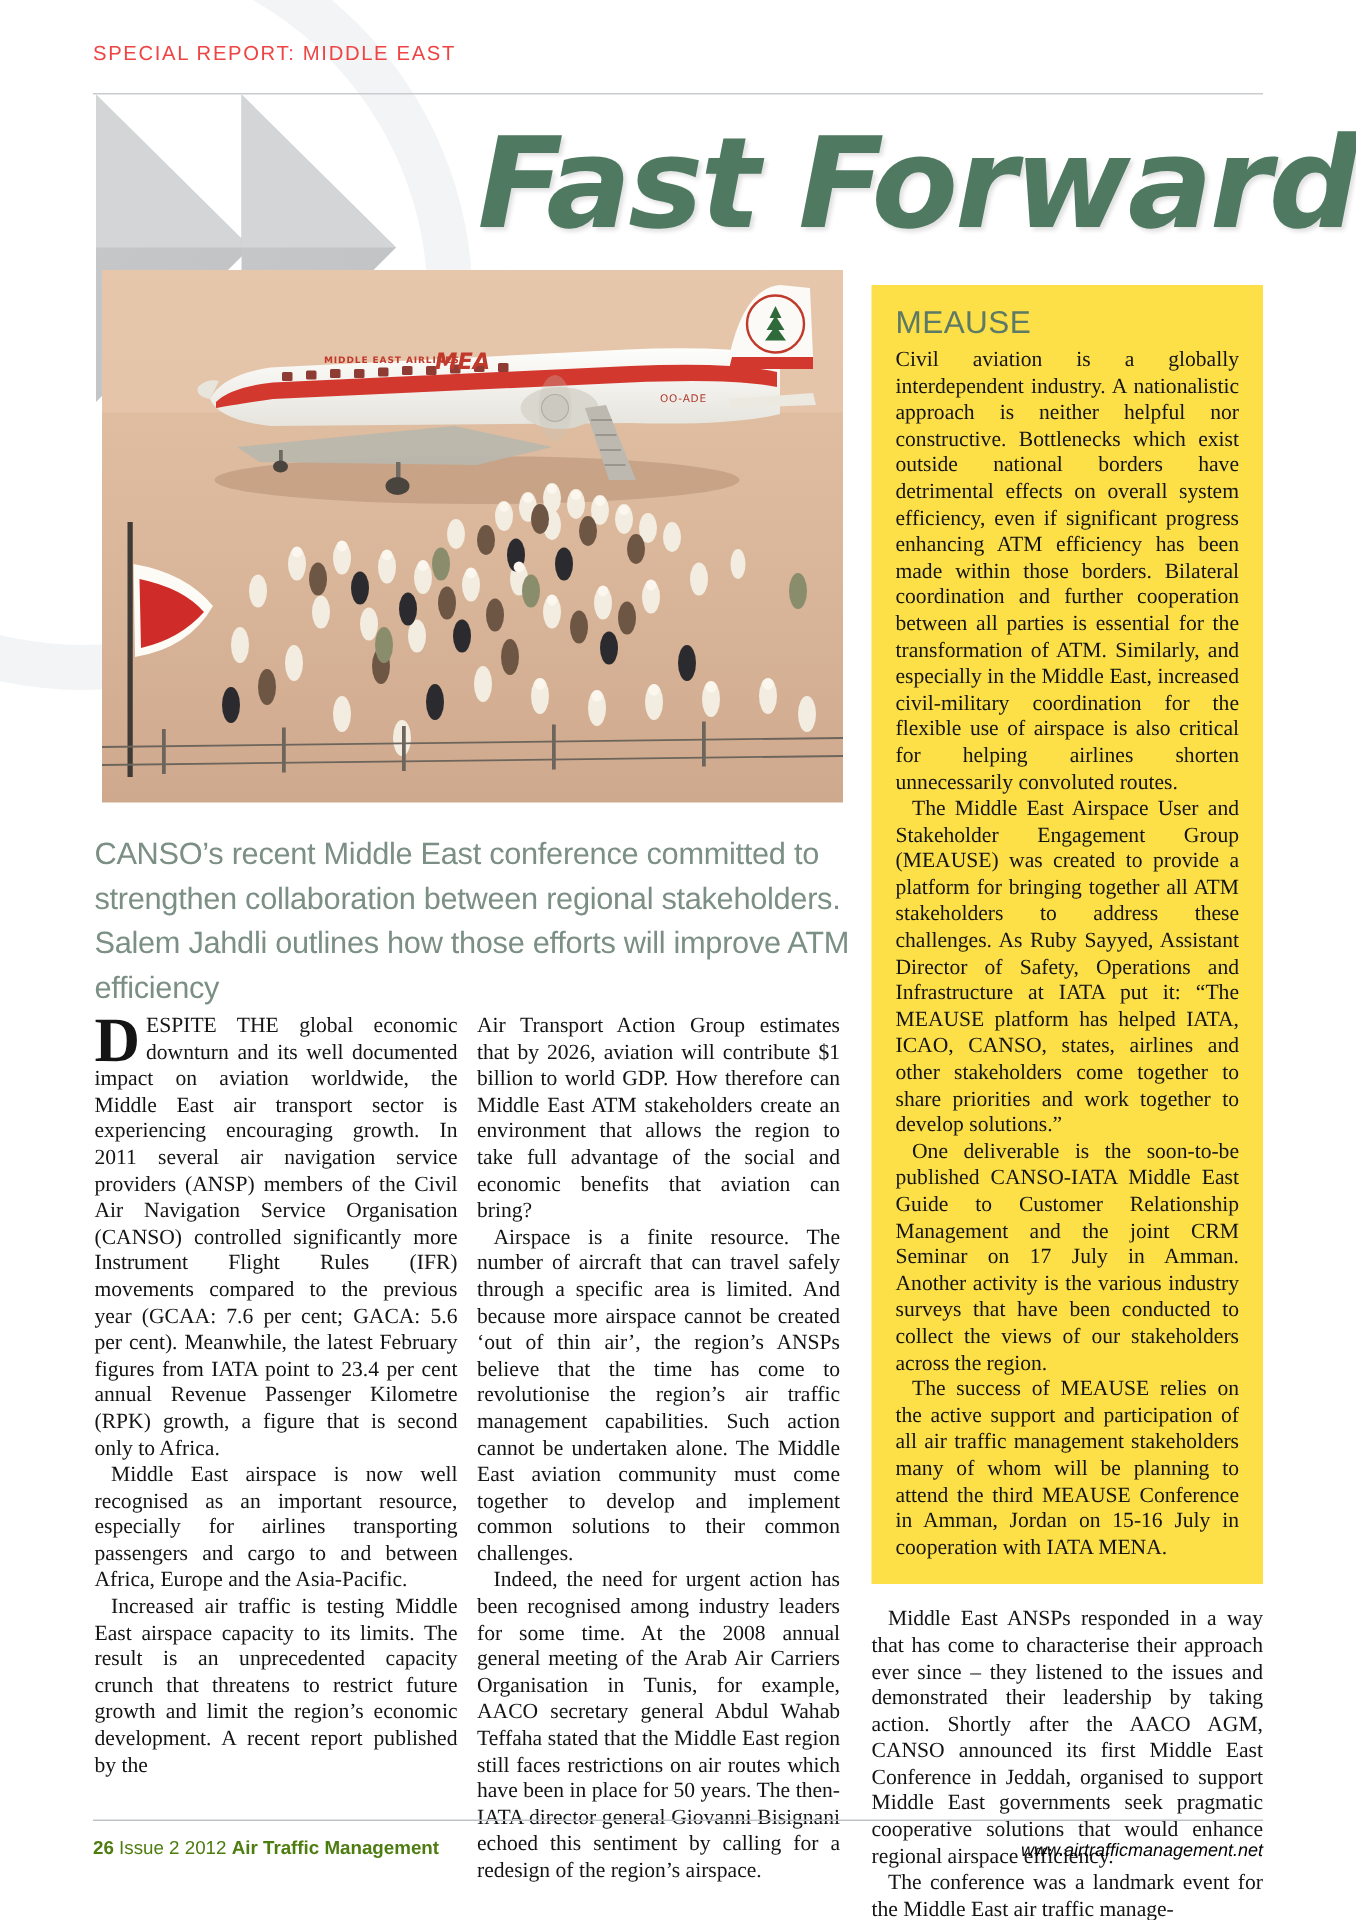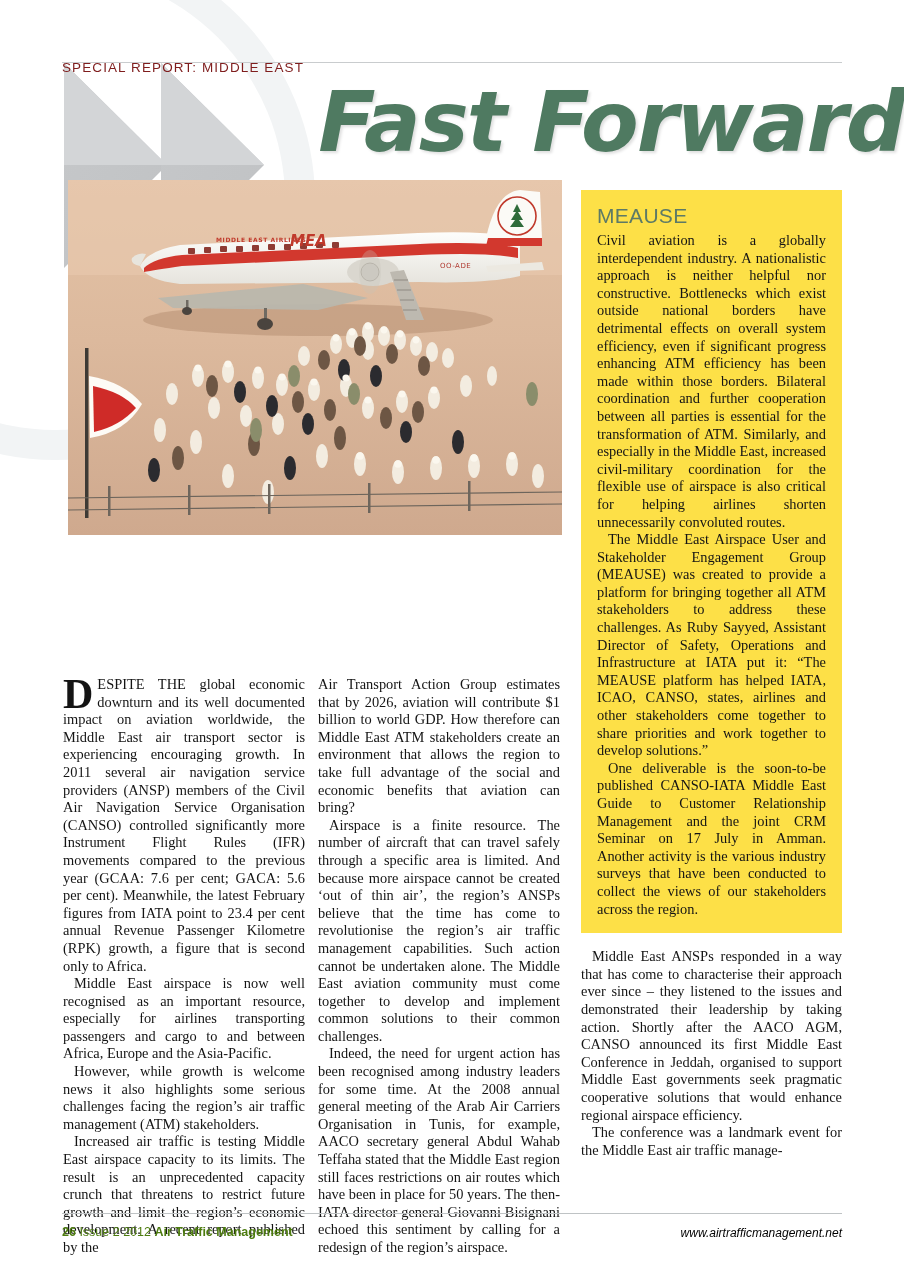--- a/index.html
+++ b/index.html
@@ -42,23 +42,22 @@
   }
 
   
   .kicker {
     position: absolute;
     left: 62px;
     top: 28px;
     font-family: "Liberation Sans", sans-serif;
     font-size: 13.5px;
     letter-spacing: 1.1px;
-    color: #7f1d1d;
+    color: #ef4444;
     z-index: 30;
-    margin-top: 32px;
   }
 
   
   .top-rule {
     position: absolute;
     left: 62px;
     top: 62px;
     width: 780px;
     height: 1px;
     background: #c9ccce;
@@ -423,40 +422,41 @@
       <g fill="#6d655c">
         <rect x="40" y="306" width="2.5" height="30"></rect>
           <rect x="120" y="305" width="2.5" height="30"></rect>
         <rect x="200" y="304" width="2.5" height="30"></rect>
           <rect x="300" y="303" width="2.5" height="30"></rect>
         <rect x="400" y="301" width="2.5" height="30"></rect>
       </g>
     </svg>
   </div>
 
+  <div class="deck">CANSO’s recent Middle East conference committed to strengthen collaboration between regional stakeholders. Salem Jahdli outlines how those efforts will improve ATM efficiency</div>
 
   <div class="col col-1">
     <p class="dropcap">DESPITE THE global economic downturn and its well documented impact on aviation worldwide, the Middle East air transport sector is experiencing encouraging growth. In 2011 several air navigation service providers (ANSP) members of the Civil Air Navigation Service Organisation (CANSO) controlled significantly more Instrument Flight Rules (IFR) movements compared to the previous year (GCAA: 7.6 per cent; GACA: 5.6 per cent). Meanwhile, the latest February figures from IATA point to 23.4 per cent annual Revenue Passenger Kilometre (RPK) growth, a figure that is second only to Africa.</p>
     <p>Middle East airspace is now well recognised as an important resource, especially for airlines transporting passengers and cargo to and between Africa, Europe and the Asia-Pacific.</p>
-    <p>However, while growth is welcome news it also highlights some serious challenges facing the region’s air traffic management (ATM) stakeholders.</p>
     <p>Increased air traffic is testing Middle East airspace capacity to its limits. The result is an unprecedented capacity crunch that threatens to restrict future growth and limit the region’s economic development. A recent report published by the</p>
   </div>
 
   <div class="col col-2">
     <p>Air Transport Action Group estimates that by 2026, aviation will contribute $1 billion to world GDP. How therefore can Middle East ATM stakeholders create an environment that allows the region to take full advantage of the social and economic benefits that aviation can bring?</p>
     <p>Airspace is a finite resource. The number of aircraft that can travel safely through a specific area is limited. And because more airspace cannot be created ‘out of thin air’, the region’s ANSPs believe that the time has come to revolutionise the region’s air traffic management capabilities. Such action cannot be undertaken alone. The Middle East aviation community must come together to develop and implement common solutions to their common challenges.</p>
     <p>Indeed, the need for urgent action has been recognised among industry leaders for some time. At the 2008 annual general meeting of the Arab Air Carriers Organisation in Tunis, for example, AACO secretary general Abdul Wahab Teffaha stated that the Middle East region still faces restrictions on air routes which have been in place for 50 years. The then-IATA director general Giovanni Bisignani echoed this sentiment by calling for a redesign of the region’s airspace.</p>
   </div>
 
   <div class="side-col">
     <div class="meause-box">
       <div class="meause-head">MEAUSE</div>
       <p>Civil aviation is a globally interdependent industry. A nationalistic approach is neither helpful nor constructive. Bottlenecks which exist outside national borders have detrimental effects on overall system efficiency, even if significant progress enhancing ATM efficiency has been made within those borders. Bilateral coordination and further cooperation between all parties is essential for the transformation of ATM. Similarly, and especially in the Middle East, increased civil-military coordination for the flexible use of airspace is also critical for helping airlines shorten unnecessarily convoluted routes.</p>
       <p>The Middle East Airspace User and Stakeholder Engagement Group (MEAUSE) was created to provide a platform for bringing together all ATM stakeholders to address these challenges. As Ruby Sayyed, Assistant Director of Safety, Operations and Infrastructure at IATA put it: “The MEAUSE platform has helped IATA, ICAO, CANSO, states, airlines and other stakeholders come together to share priorities and work together to develop solutions.”</p>
       <p>One deliverable is the soon-to-be published CANSO-IATA Middle East Guide to Customer Relationship Management and the joint CRM Seminar on 17 July in Amman. Another activity is the various industry surveys that have been conducted to collect the views of our stakeholders across the region.</p>
+      <p>The success of MEAUSE relies on the active support and participation of all air traffic management stakeholders many of whom will be planning to attend the third MEAUSE Conference in Amman, Jordan on 15-16 July in cooperation with IATA MENA.</p>
     </div>
     <div class="side-after">
       <p>Middle East ANSPs responded in a way that has come to characterise their approach ever since – they listened to the issues and demonstrated their leadership by taking action. Shortly after the AACO AGM, CANSO announced its first Middle East Conference in Jeddah, organised to support Middle East governments seek pragmatic cooperative solutions that would enhance regional airspace efficiency.</p>
       <p>The conference was a landmark event for the Middle East air traffic manage-</p>
     </div>
   </div>
 
   <div class="foot-rule"></div>
 
   <div class="footer-left">

